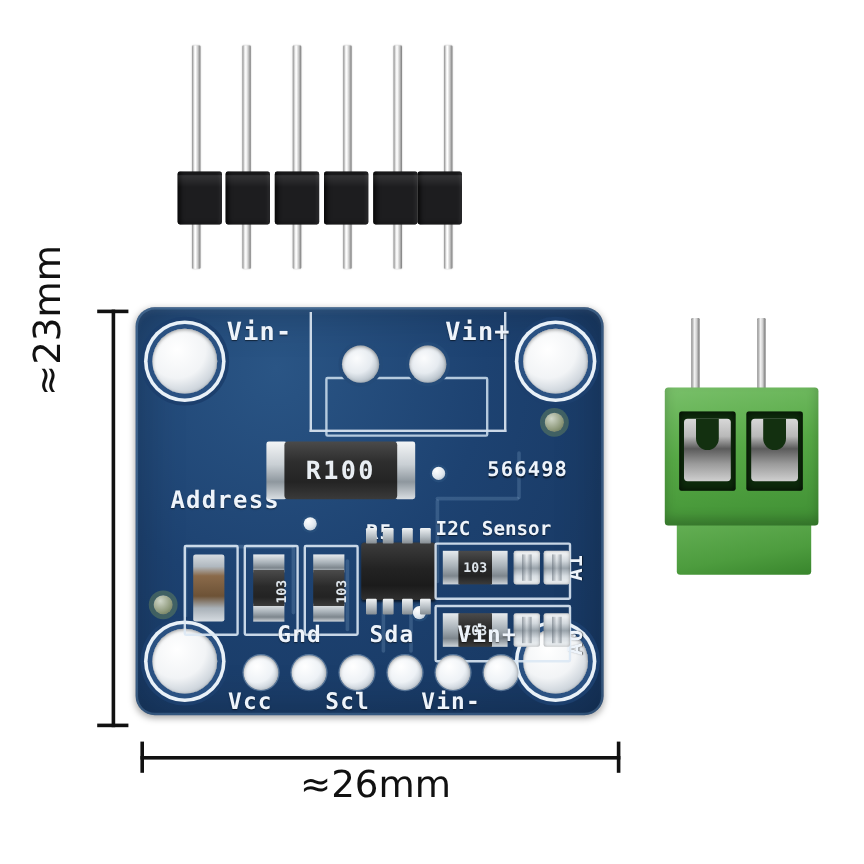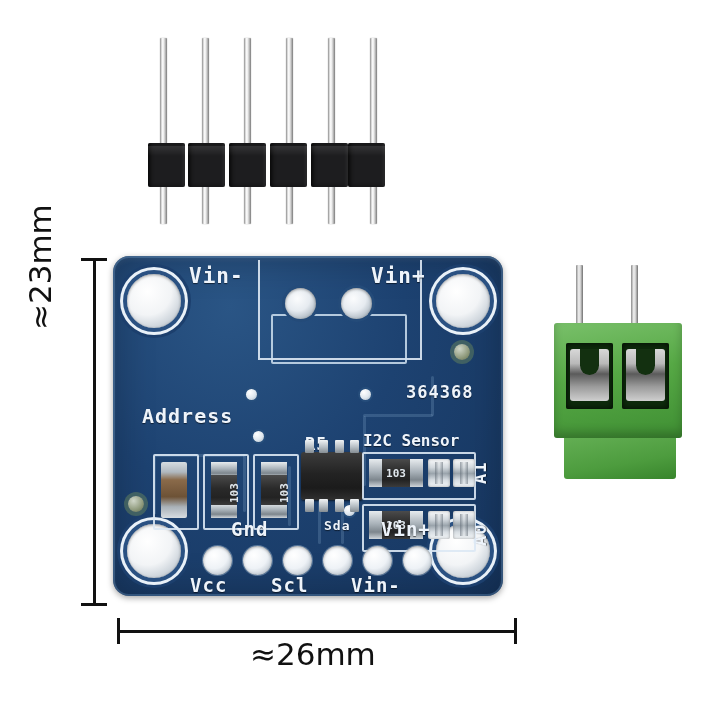--- a/index.html
+++ b/index.html
@@ -212,29 +212,36 @@
     <div class="via-green" style="left:341px;top:88px;"></div>
     <div class="via-green" style="left:15px;top:240px;"></div>
     <div class="via" style="left:133px;top:133px;"></div>
     <div class="via" style="left:247px;top:133px;"></div>
     <div class="via" style="left:140px;top:175px;"></div>
     <div class="via" style="left:231px;top:249px;"></div>
     <div class="via" style="left:200px;top:207px;"></div>
 
     <div class="silk" style="left:29px;top:148px;font-size:20px;">Address</div>
 
-    <div class="silk" style="left:293px;top:126px;font-size:17px;">364368</div>
+    <div class="silk" style="left:293px;top:126px;font-size:17px;">566498</div>
 
     <div class="silk" style="left:250px;top:175px;font-size:16px;letter-spacing:0px;">I2C Sensor</div>
 
     <div class="silk" style="left:192px;top:178px;font-size:17px;">R5</div>
 
     <div class="silk rot90" style="left:357px;top:228px;font-size:17px;">A1</div>
     <div class="silk rot90" style="left:357px;top:290px;font-size:17px;">A0</div>
 
+    <div class="r100" style="left:109px;top:112px;">
+      <div class="cap" style="left:0;"></div>
+      <div class="cap" style="right:0;"></div>
+      <div class="body">
+        <span class="txt">R100</span>
+      </div>
+    </div>
 
     <div class="smdpad" style="left:40px;top:198px;width:42px;height:72px;"></div>
     <div class="smdpad" style="left:90px;top:198px;width:42px;height:72px;"></div>
     <div class="smdpad" style="left:140px;top:198px;width:42px;height:72px;"></div>
 
     <div class="cap-tan" style="left:48px;top:206px;width:26px;height:56px;"></div>
 
     <div class="smd" style="left:98px;top:206px;width:26px;height:56px;">
       <div class="end" style="left:0;right:auto;width:100%;height:26%;top:0;bottom:auto;"></div>
       <div class="end" style="left:0;width:100%;height:26%;top:auto;bottom:0;"></div>
@@ -278,21 +285,21 @@
         <span>103</span>
       </div>
     </div>
 
     <div class="jpad" style="left:315px;top:203px;"></div>
     <div class="jpad" style="left:340px;top:203px;"></div>
     <div class="jpad" style="left:315px;top:255px;"></div>
     <div class="jpad" style="left:340px;top:255px;"></div>
 
     <div class="silk" style="left:118px;top:262px;font-size:19px;">Gnd</div>
-    <div class="silk" style="left:211px;top:262px;font-size:13px;">Sda</div>
+    <div class="silk" style="left:195px;top:262px;font-size:19px;">Sda</div>
     <div class="silk" style="left:268px;top:262px;font-size:19px;">Vin+</div>
 
     <div class="pad" style="left:90px;top:290px;"></div>
     <div class="pad" style="left:130px;top:290px;"></div>
     <div class="pad" style="left:170px;top:290px;"></div>
     <div class="pad" style="left:210px;top:290px;"></div>
     <div class="pad" style="left:250px;top:290px;"></div>
     <div class="pad" style="left:290px;top:290px;"></div>
 
     <div class="silk" style="left:77px;top:318px;font-size:19px;">Vcc</div>

